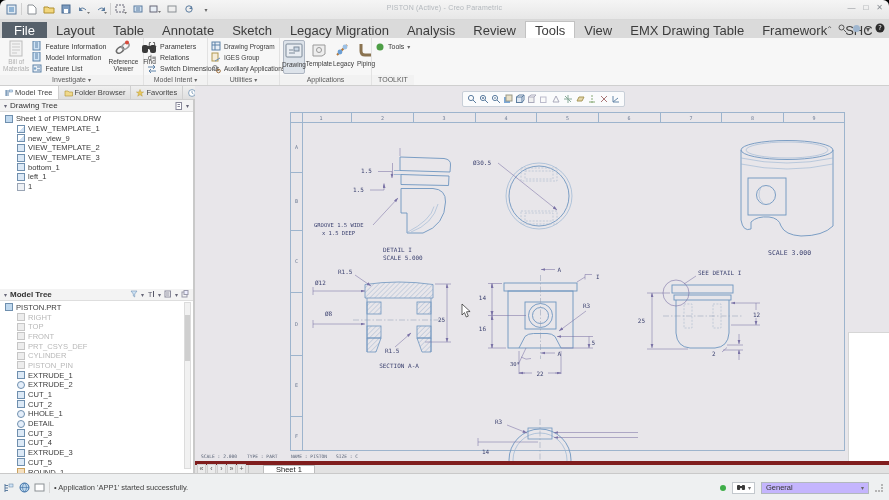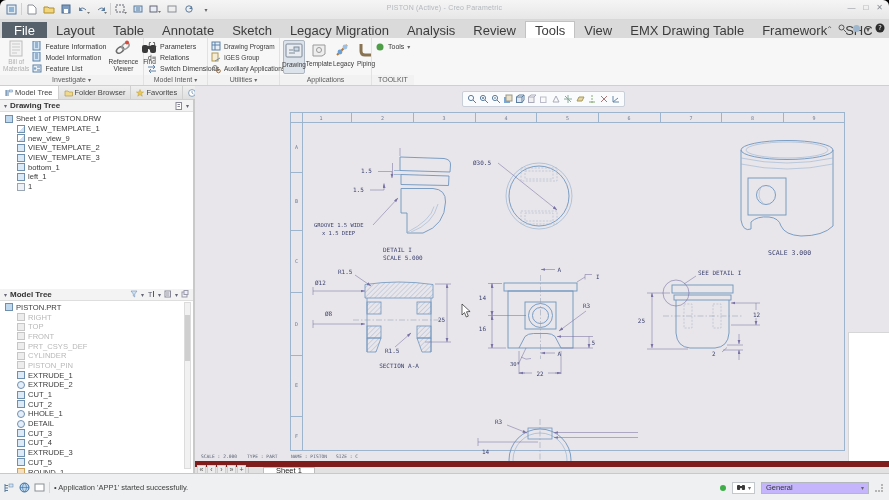--- a/index.html
+++ b/index.html
@@ -61,21 +61,21 @@
   .mt-thumb { position:absolute; top:12px; left:0; right:0; height:46px; background:#cfcfcf; }
 
   
   .canvas { position:absolute; left:195px; top:86px; width:694px; height:375px; background:#e8e6ea; overflow:hidden; }
   .fttoolbar { position:absolute; left:267px; top:5px; height:16px; display:flex; gap:1px; align-items:center;
     background:#fafbfc; border:1px solid #c8cfd8; border-radius:2px; padding:1px 3px; }
   .fti { width:11px; height:12px; display:flex; align-items:center; justify-content:center; }
   .white-pane { position:absolute; left:653px; top:246px; width:41px; height:129px; background:#fff; border-left:1px solid #d6d6d6; border-top:1px solid #d6d6d6; }
 
   
-  .sheetbar { position:absolute; left:195px; right:0; top:461px; height:12px; background:#e2e2e2; border-top:6px solid #7f1d1d; display:flex; align-items:stretch; }
+  .sheetbar { position:absolute; left:195px; right:0; top:461px; height:12px; background:#e2e2e2; border-top:4px solid #7f1d1d; display:flex; align-items:stretch; }
   .shnav { display:flex; align-items:center; padding:0 2px; gap:1px; border-right:1px solid #c6c6c6; }
   .shnav span { font-size:7px; color:#555; width:9px; text-align:center; border:1px solid #cfcfcf; background:#ececec; line-height:8px; }
   .sheettab { background:#fff; border:1px solid #bdbdbd; border-bottom:none; margin-left:14px; padding:0 12px; font-size:7.5px; color:#222; display:flex; align-items:center; }
 
   
   .statusbar { position:absolute; left:0; right:0; top:473px; height:28px; background:#eef0f1; border-top:1px solid #c9c9c9; display:flex; align-items:center; }
   .sb-ic { width:12px; height:11px; margin-left:3px; display:flex; align-items:center; justify-content:center; }
   .sb-sep { width:1px; height:11px; background:#d4d4d4; margin:0 4px; }
   .sb-msg { font-size:7.5px; color:#3f3f3f; }
   .sb-right { margin-left:auto; display:flex; align-items:center; gap:6px; padding-right:6px; }
@@ -380,21 +380,21 @@
         <svg width="8" height="8">
             <circle cx="4" cy="4" r="3.4" fill="#fff" stroke="#5c82a8" stroke-width=".7"></circle>
             <path d="M4,2 v2 l1.5,1" stroke="#5c82a8" fill="none" stroke-width=".7"></path>
           </svg>
         <span>History</span>
       </div>
     </div>
 
     <div class="tree-header">
       <span class="hi">▾</span>
-      <span style="font-weight:bold">Drawing Tree</span>
+      <span style="font-weight:normal">Drawing Tree</span>
       <span class="hspace"></span>
       <svg width="8" height="8">
           <rect x="1" y="0.5" width="5.5" height="7" fill="#fff" stroke="#889"></rect>
           <path d="M2.5,2.5 h2.5 M2.5,4.5 h2.5" stroke="#889"></path>
         </svg>
       <span class="hi">▾</span>
     </div>
     <div style="padding-top:2px">
       <div class="trow ind1">
           <span class="ic ic-root"></span>

